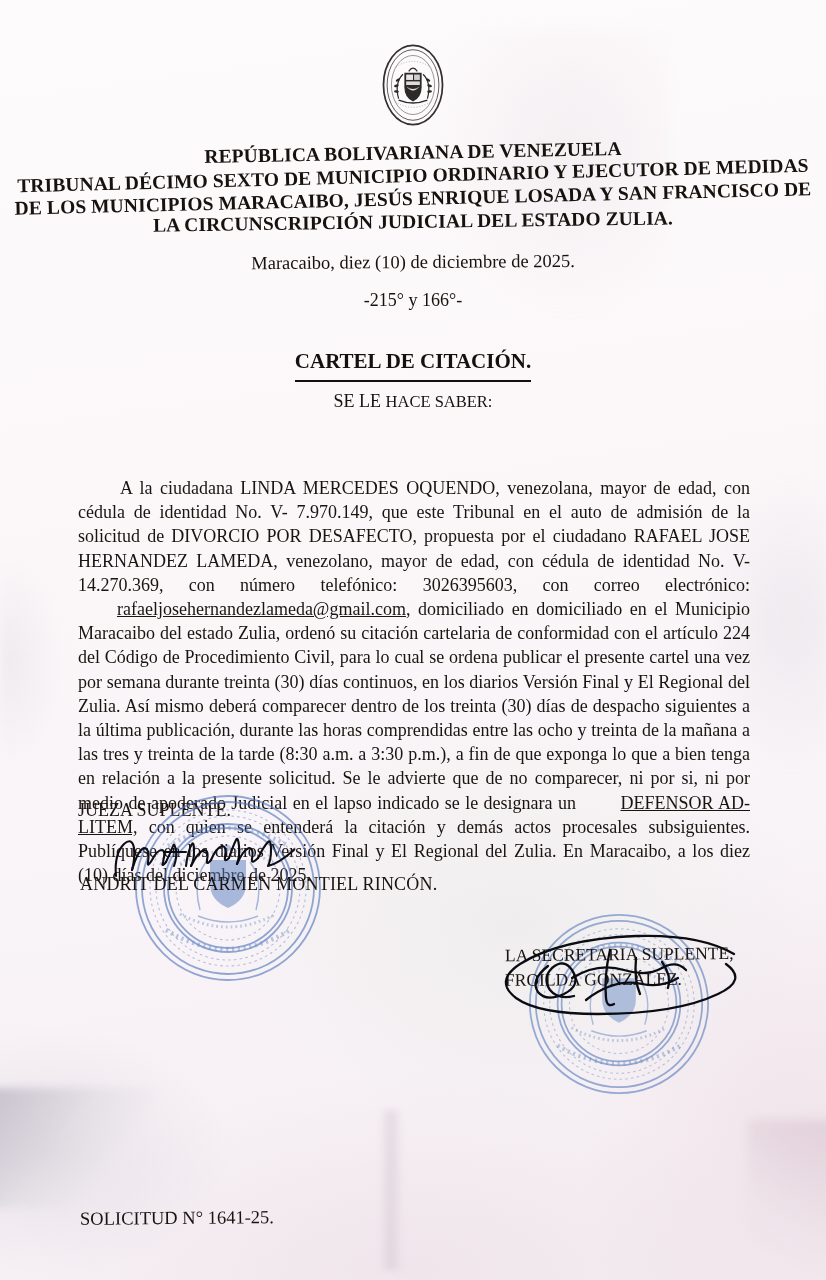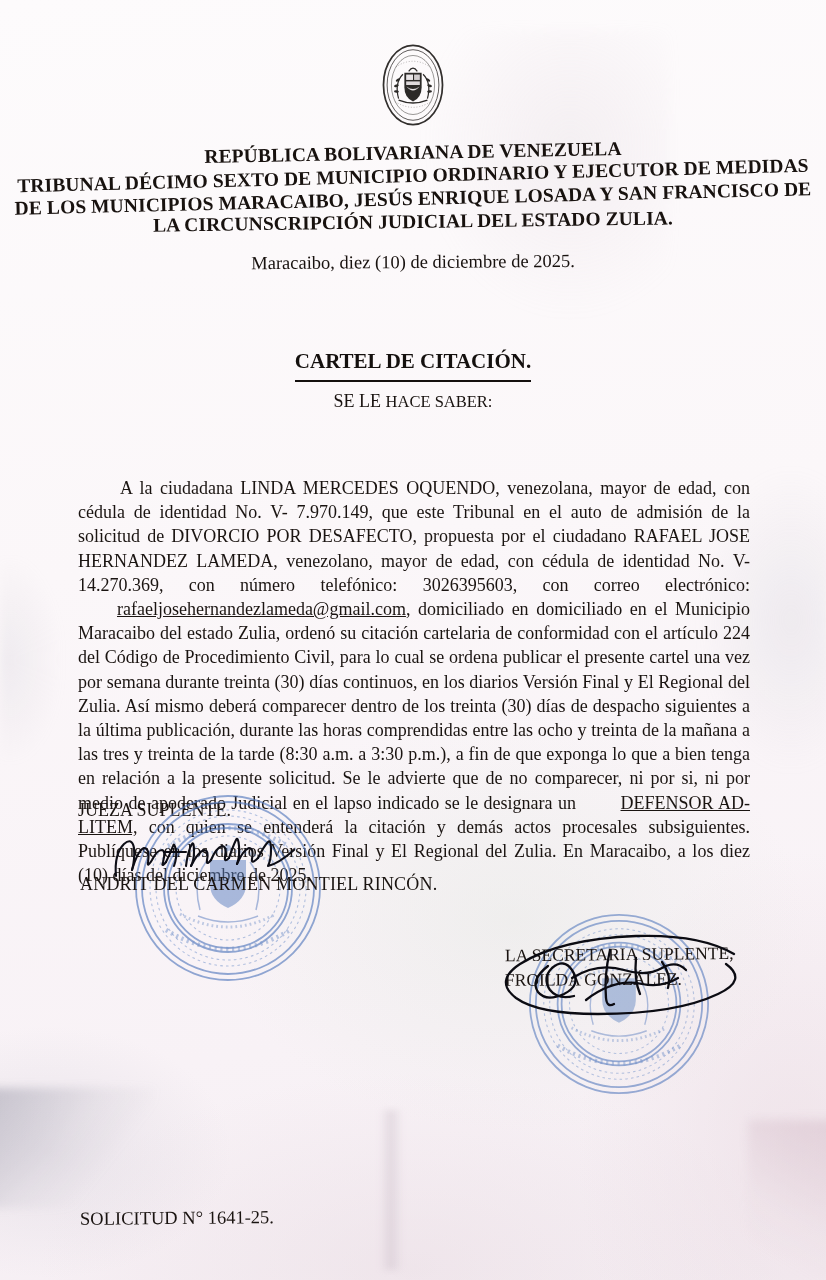--- a/index.html
+++ b/index.html
@@ -259,20 +259,21 @@
       <path d="M30 86 Q50 94 70 86" fill="none" stroke="#1d1b19" stroke-width="2"></path>
     </svg>
   </div>
 
   <div class="hdr" id="hdr-line-1">REPÚBLICA BOLIVARIANA DE VENEZUELA</div>
   <div class="hdr" id="hdr-line-2">TRIBUNAL DÉCIMO SEXTO DE MUNICIPIO ORDINARIO Y EJECUTOR DE  MEDIDAS</div>
   <div class="hdr" id="hdr-line-3">DE LOS MUNICIPIOS MARACAIBO, JESÚS ENRIQUE LOSADA Y SAN  FRANCISCO DE</div>
   <div class="hdr" id="hdr-line-4">LA CIRCUNSCRIPCIÓN JUDICIAL DEL ESTADO ZULIA.</div>
 
   <div id="date-line">Maracaibo, diez (10) de diciembre de 2025.</div>
+  <div id="case-numbers">-215° y 166°-</div>
 
   <div id="doc-title"><span>CARTEL DE CITACIÓN.</span></div>
 
   <div id="subtitle"><span>SE LE </span><span class="small-caps">HACE SABER:</span></div>
 
   <p id="body-text"><span>A la ciudadana </span><b>LINDA MERCEDES OQUENDO,</b><span> venezolana, mayor de edad, con cédula de identidad No. V- 7.970.149, que este Tribunal en el auto de admisión de la solicitud de </span><b>DIVORCIO  POR DESAFECTO,</b><span> propuesta por el ciudadano </span><b>RAFAEL JOSE HERNANDEZ LAMEDA,</b><span> venezolano, mayor de edad, con cédula de identidad No. V-14.270.369, con número telefónico:  3026395603,  con correo electrónico:  </span><span class="u">rafaeljosehernandezlameda@gmail.com</span><span>, domiciliado en domiciliado en el Municipio Maracaibo del estado Zulia, ordenó su citación cartelaria de conformidad con el artículo 224 del Código de Procedimiento Civil, para lo cual  se ordena publicar el presente cartel una vez por semana durante treinta (30) días continuos, en los diarios </span><b>Versión Final y El Regional del Zulia.</b><span> Así mismo deberá comparecer dentro de los treinta (30) días de despacho siguientes a la última publicación, durante las horas comprendidas entre las ocho y treinta de la mañana a las tres y treinta de la tarde (8:30 a.m. a 3:30 p.m.), a fin de que exponga lo que a bien tenga en relación a la presente solicitud. Se le advierte que de no comparecer, ni por si, ni por medio de apoderado Judicial en el lapso indicado se le designara un </span><b class="u">DEFENSOR  AD-LITEM,</b><span> con quien se entenderá la citación y demás  actos procesales subsiguientes. Publíquese en los diarios Versión Final y El Regional del Zulia. En  Maracaibo, a los diez (10) días del  diciembre de 2025.</span></p>
 
   <div id="closing-lines">JUEZA SUPLENTE.</div>
 
   <svg id="seal-judge" class="seal" viewBox="0 0 200 200">

